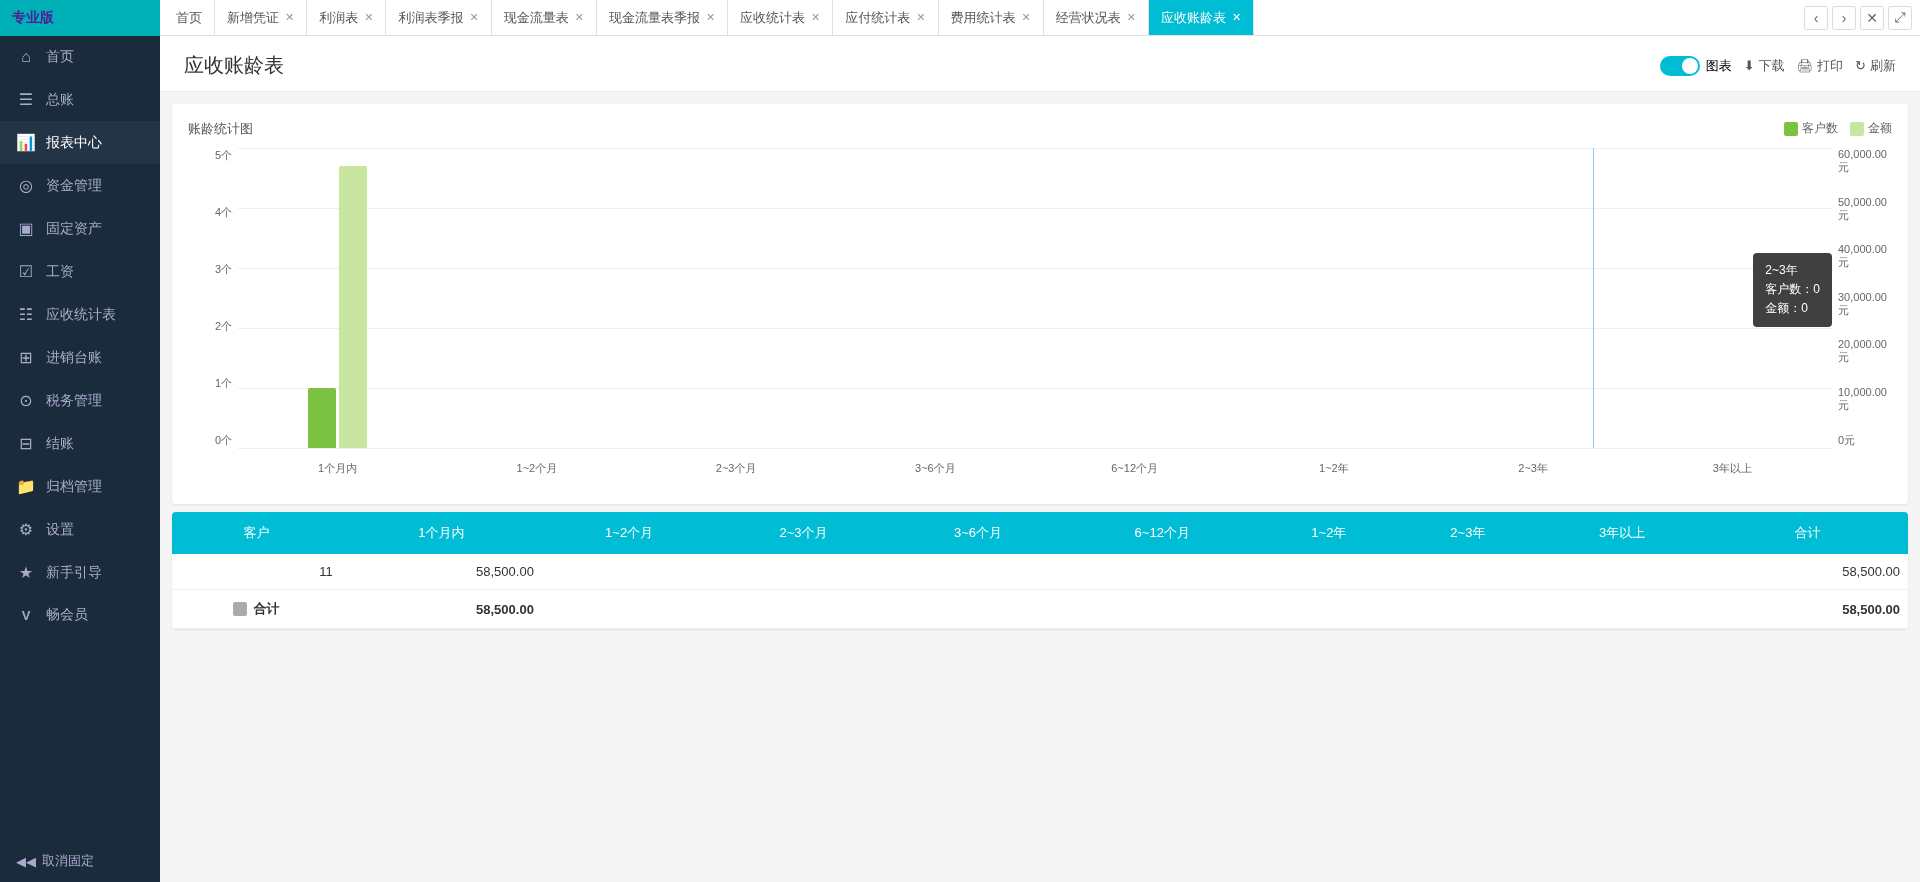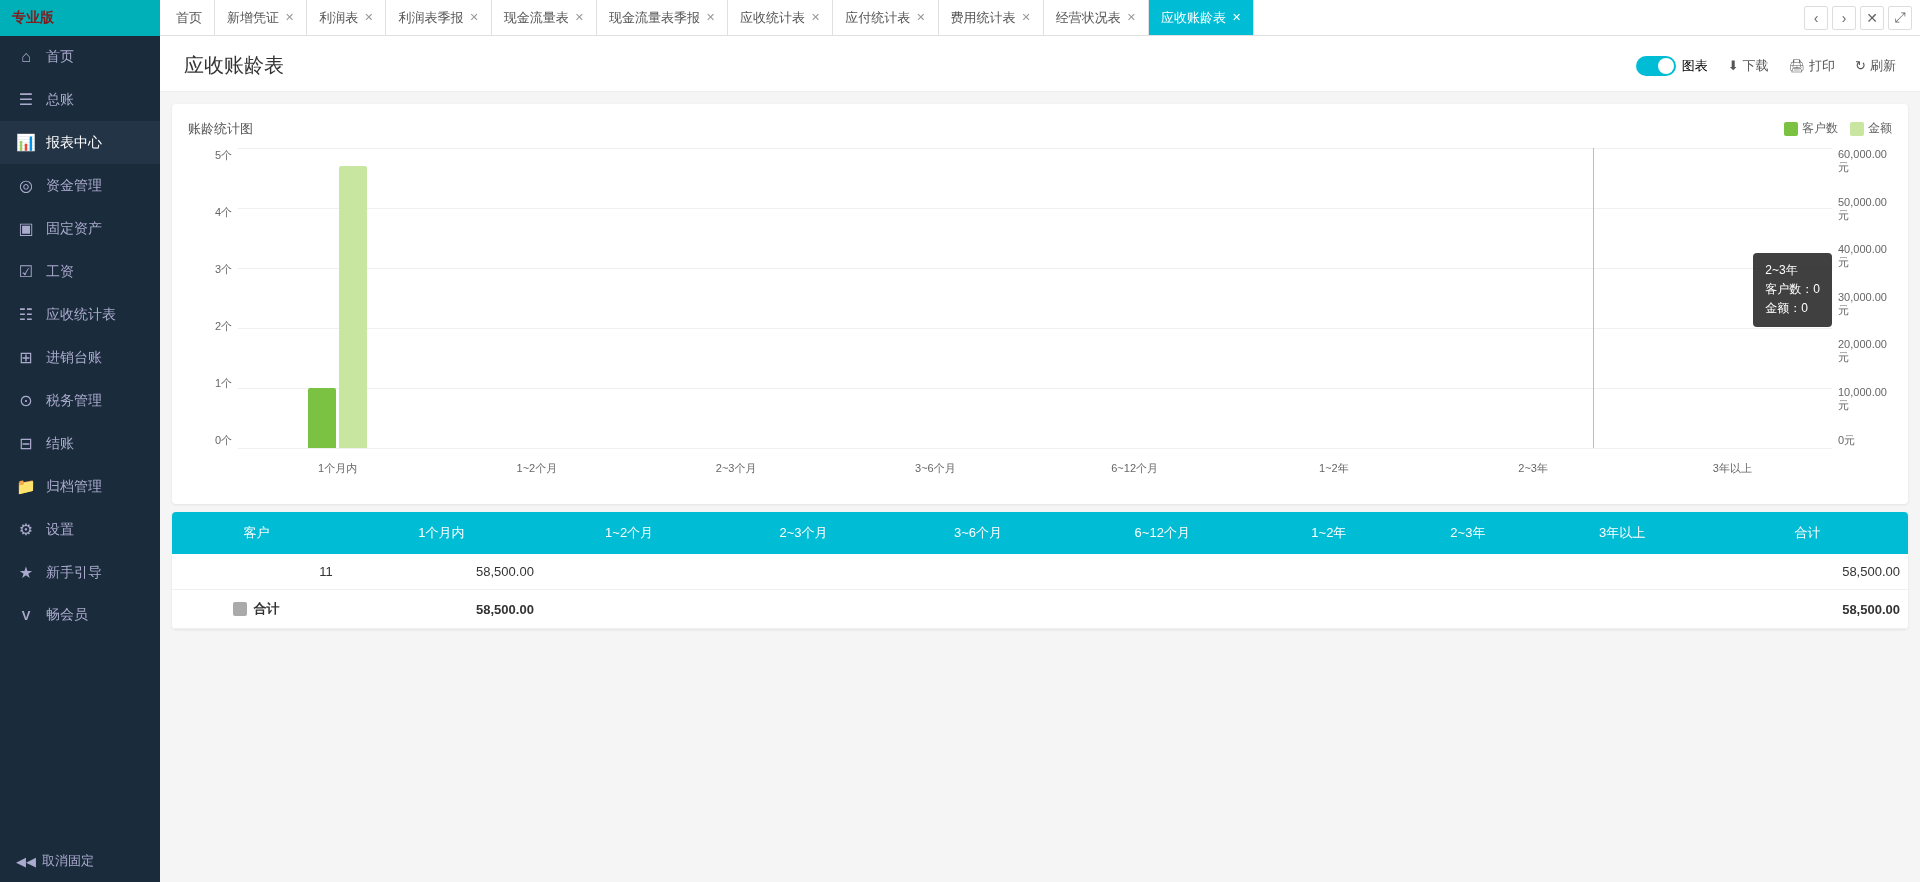--- a/index.html
+++ b/index.html
@@ -10,21 +10,21 @@
       width: 160px;
       background: #1a2b3c;
       color: #ccc;
       display: flex;
       flex-direction: column;
       flex-shrink: 0;
       height: 100%;
     }
     .sidebar-logo {
       background: #00b0b9;
-      color: #7f1d1d;
+      color: #4c1d95;
       font-size: 14px;
       font-weight: bold;
       padding: 8px 12px;
       height: 36px;
       display: flex;
       align-items: center;
     }
     .sidebar-item {
       display: flex;
       align-items: center;
@@ -101,21 +101,21 @@
       padding: 16px 24px 12px;
       display: flex;
       align-items: center;
       justify-content: space-between;
       border-bottom: 1px solid #eee;
     }
     .page-title { font-size: 20px; color: #333; font-weight: 500; }
     .header-actions {
       display: flex;
       align-items: center;
-      gap: 20px;
+      gap: 12px;
     }
     .toggle-switch {
       display: flex;
       align-items: center;
       gap: 6px;
     }
     .toggle-track {
       width: 40px; height: 20px;
       background: #00bcd4;
       border-radius: 10px;

